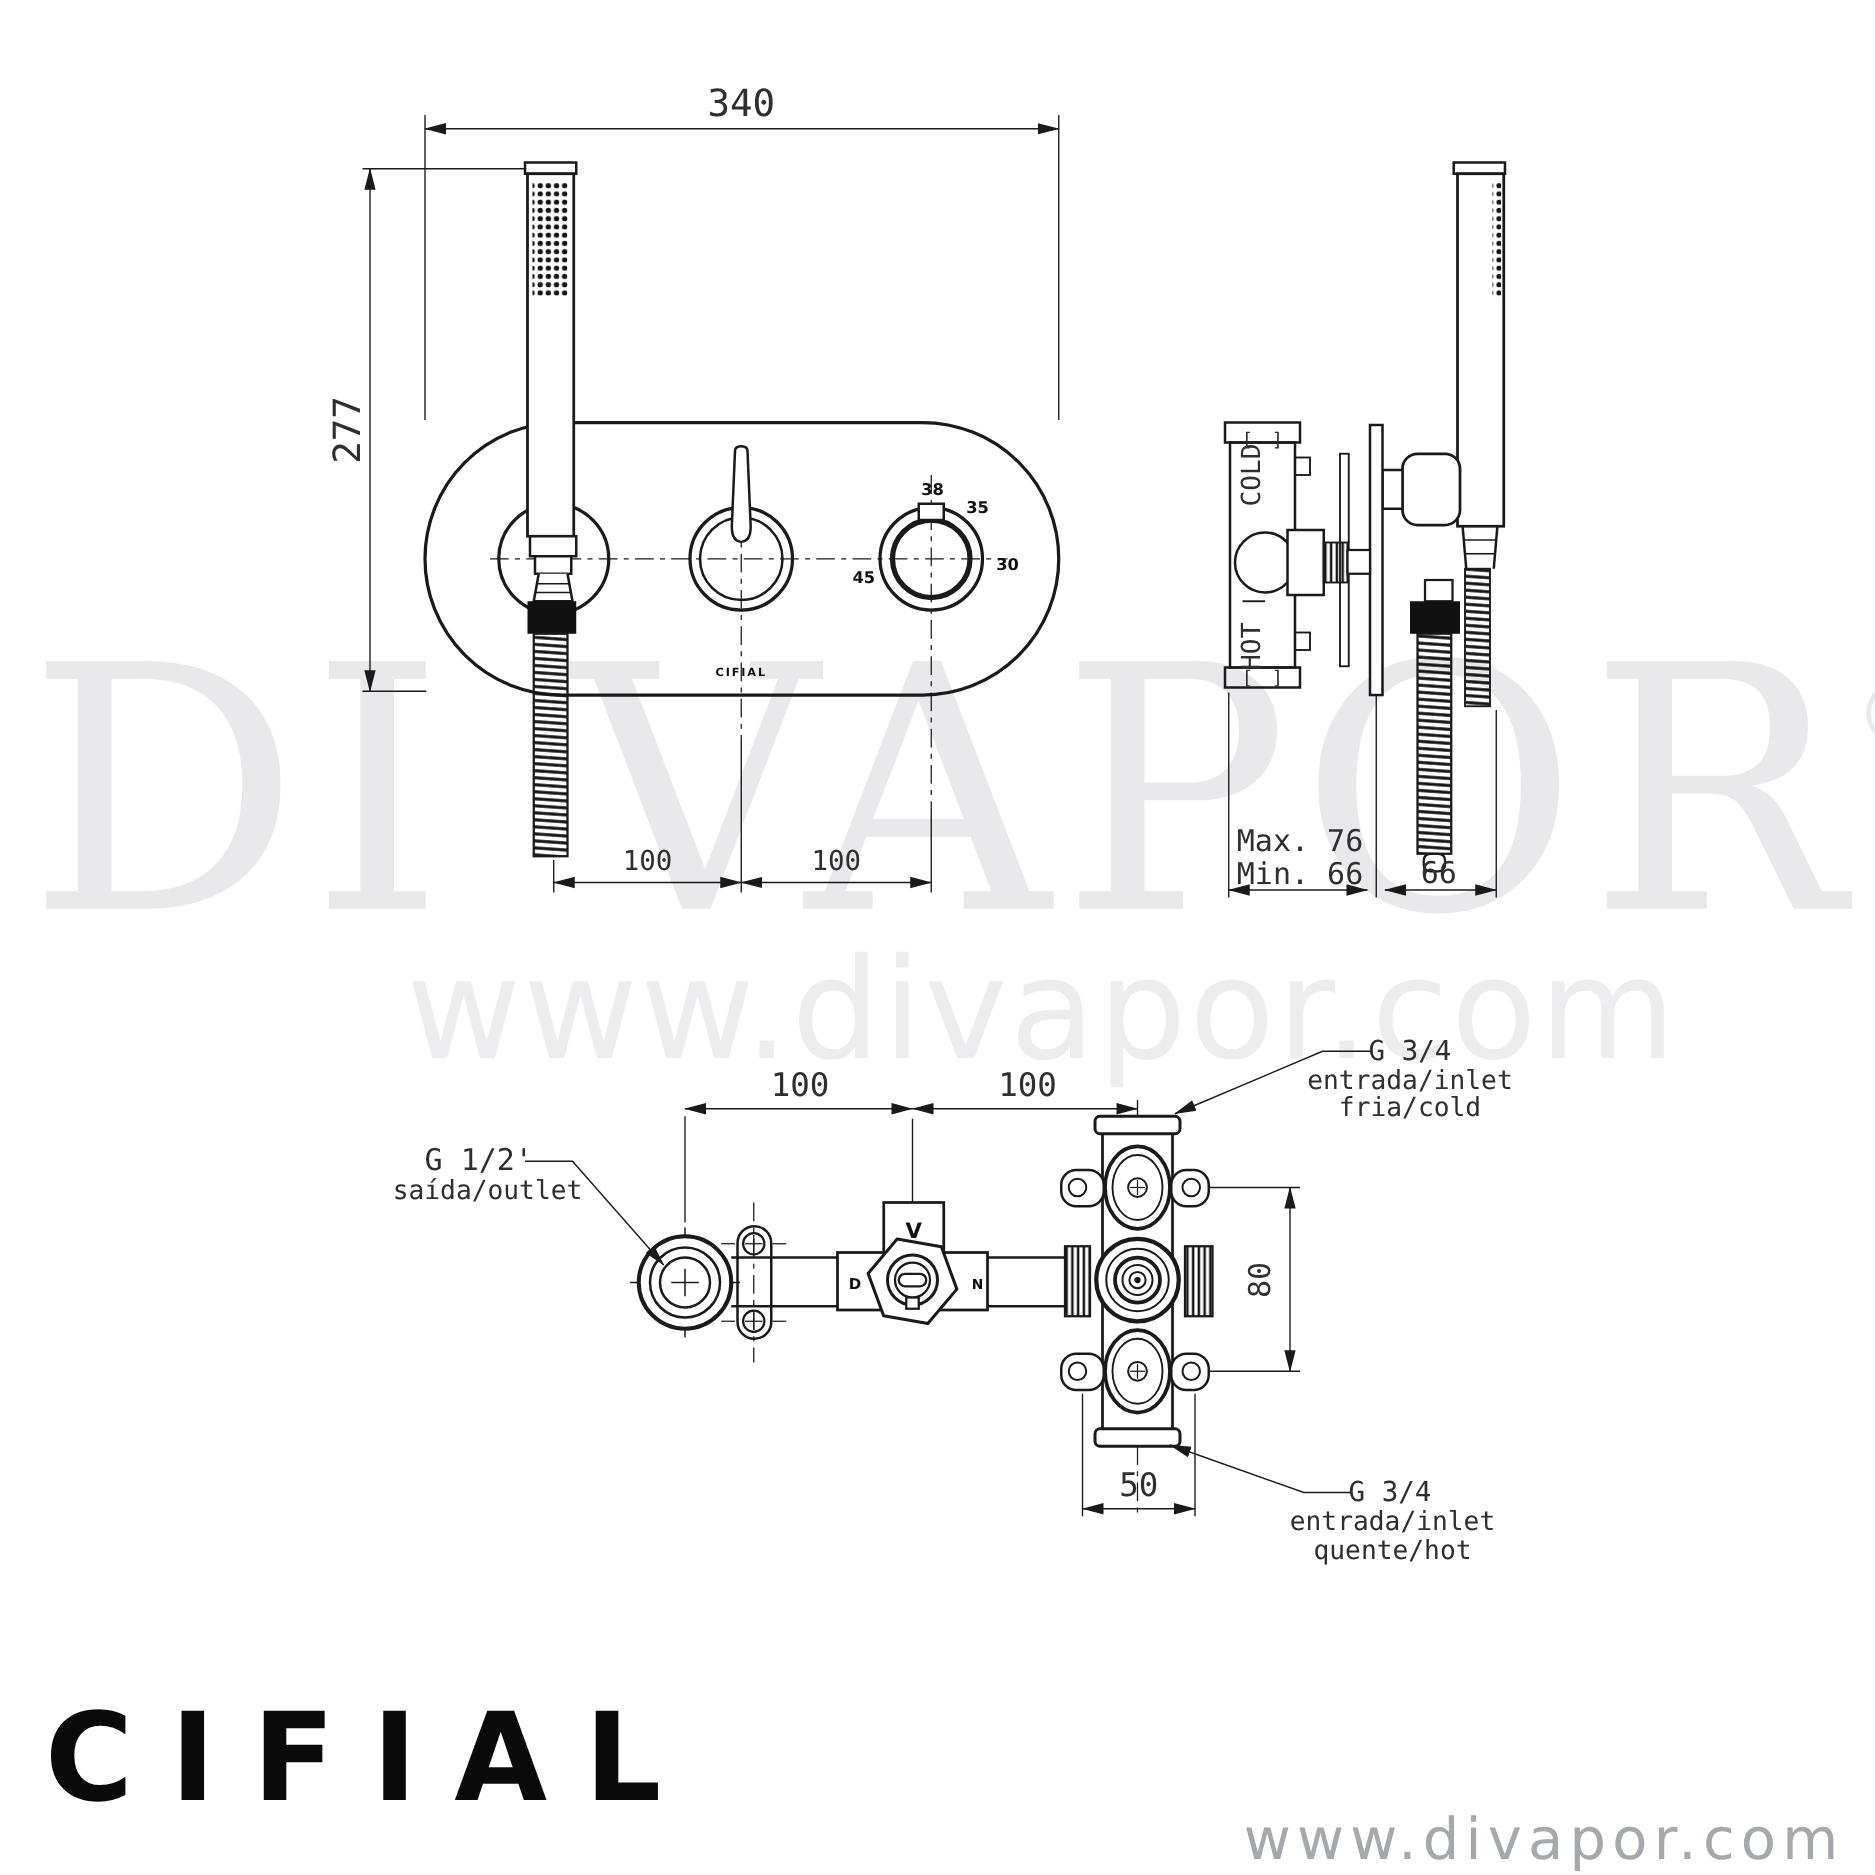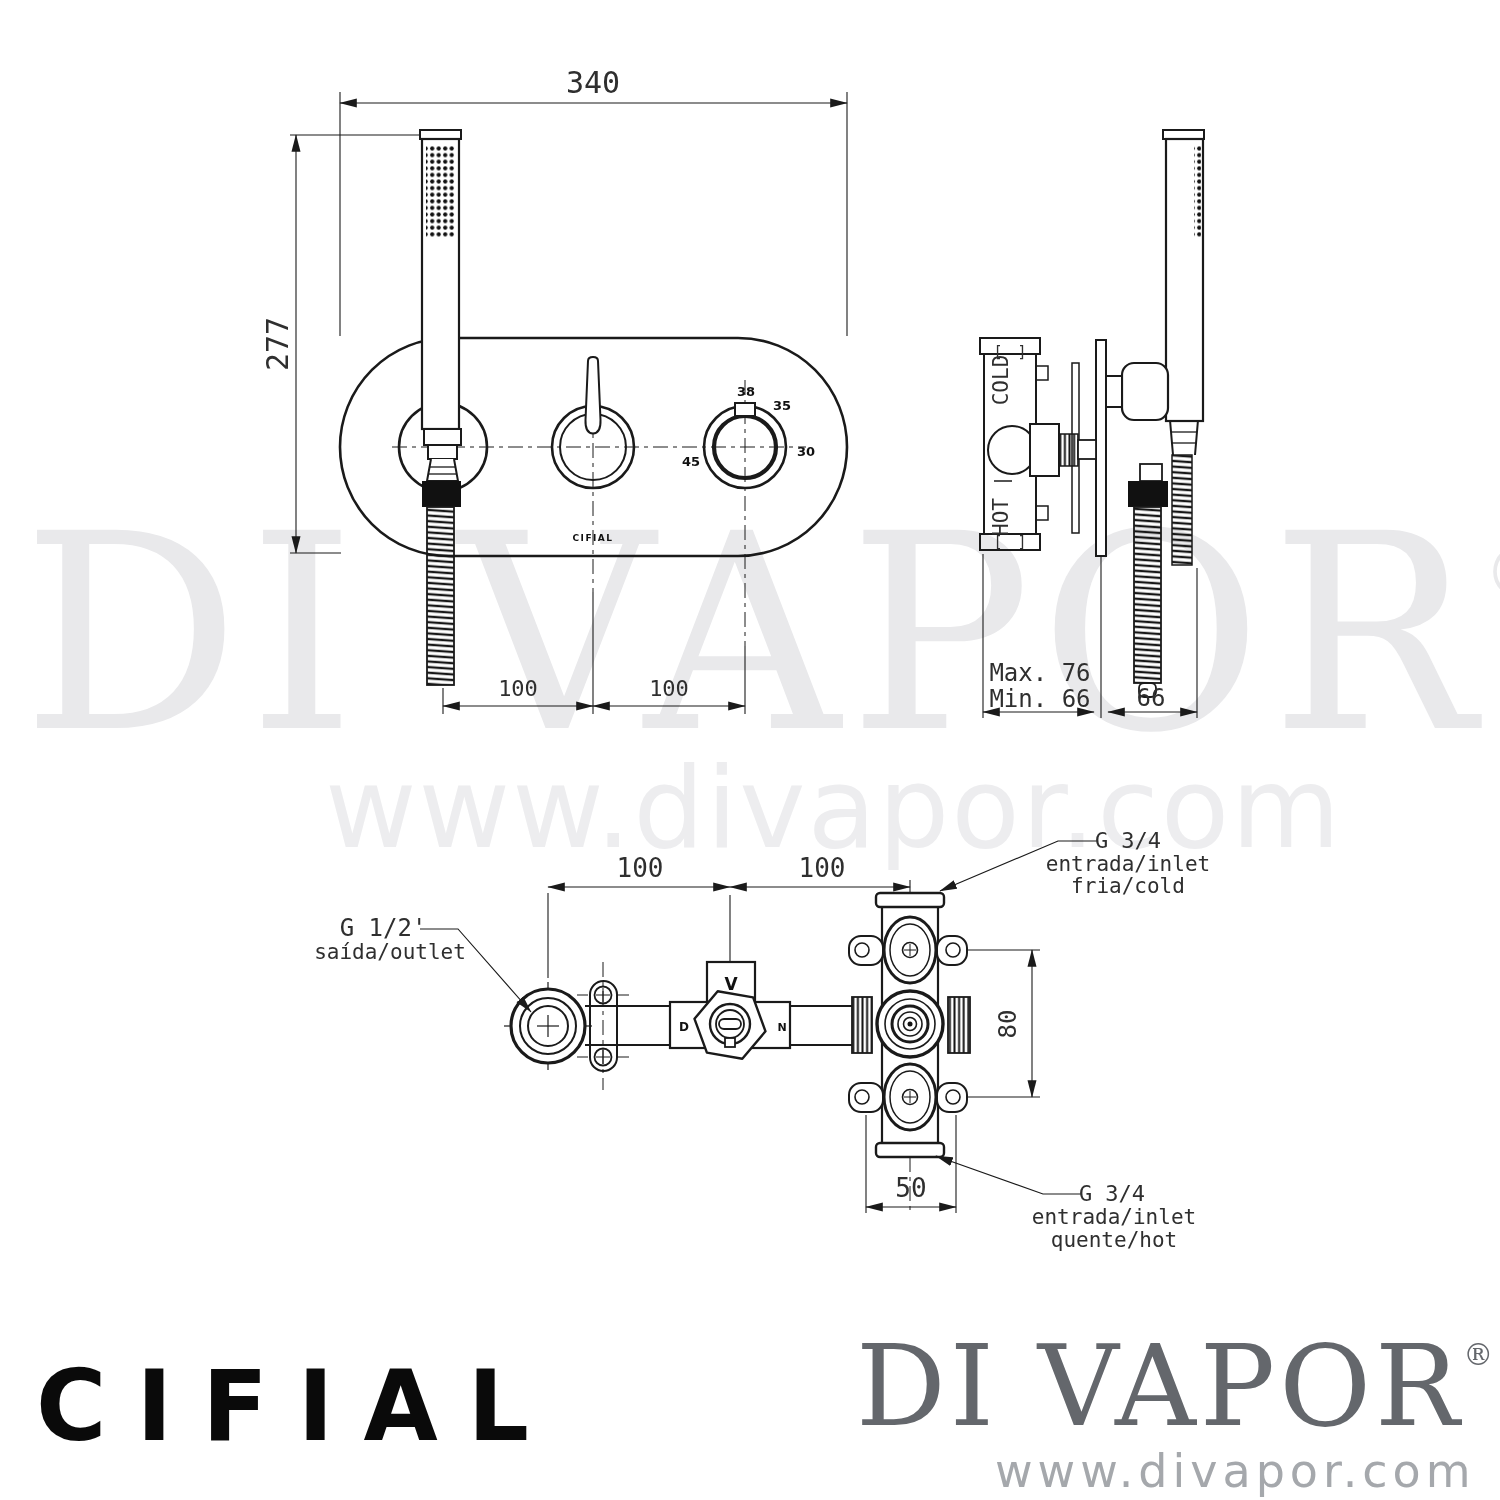--- a/index.html
+++ b/index.html
@@ -281,16 +281,15 @@
       <text class="cad t21" x="1128" y="893">fria/cold</text>
 
       <path class="thin" d="M936,1156 L1043,1194 L1081,1194" marker-start="url(#arr)"></path>
       <text class="cad t22" x="1112" y="1201">G 3/4</text>
       <text class="cad t21" x="1114" y="1224">entrada/inlet</text>
       <text class="cad t21" x="1114" y="1247">quente/hot</text>
     </g>
   </svg>
 
   <div class="cifial-logo">CIFIAL</div>
-  <div class="dv-logo"><span>DI VAPOR</span><sup>®</sup></div>
   <div class="dv-url">www.divapor.com</div>
 
 </div>
 
 </body></html>

